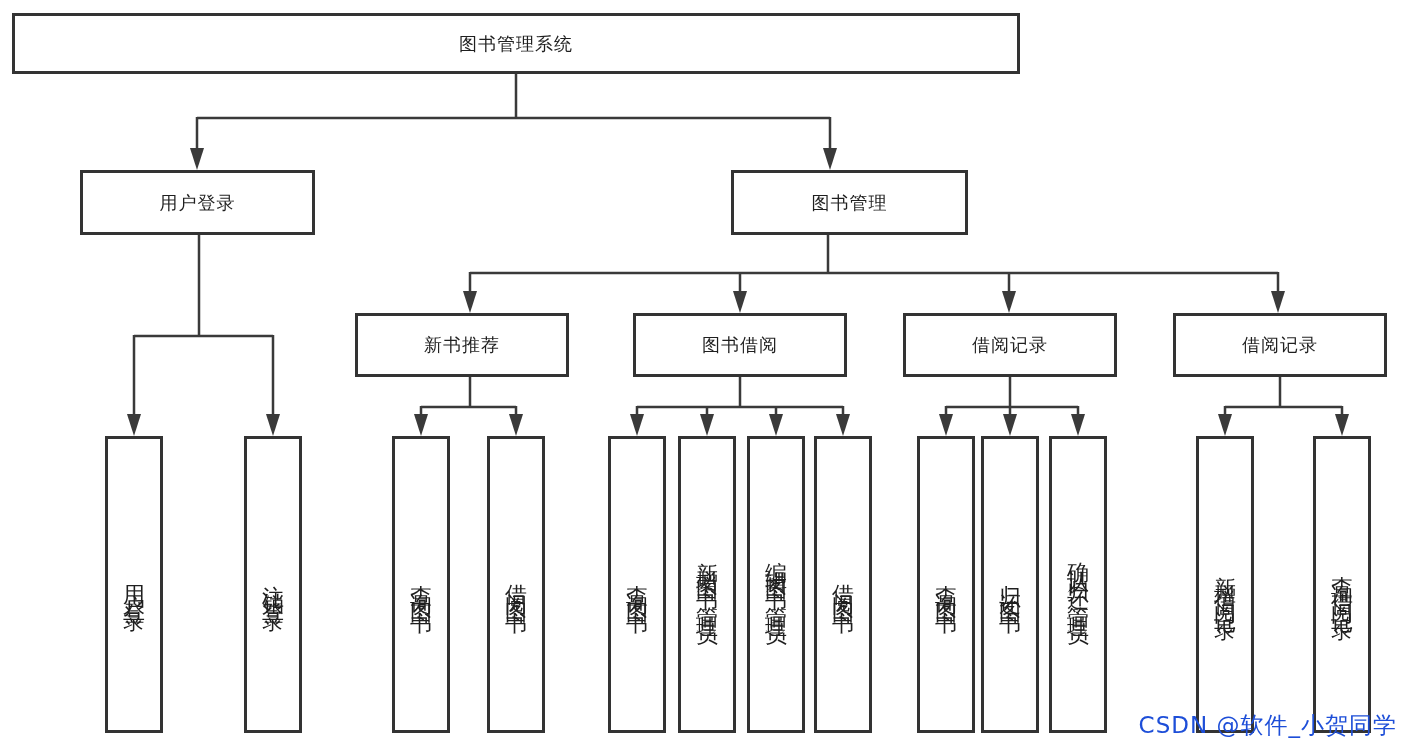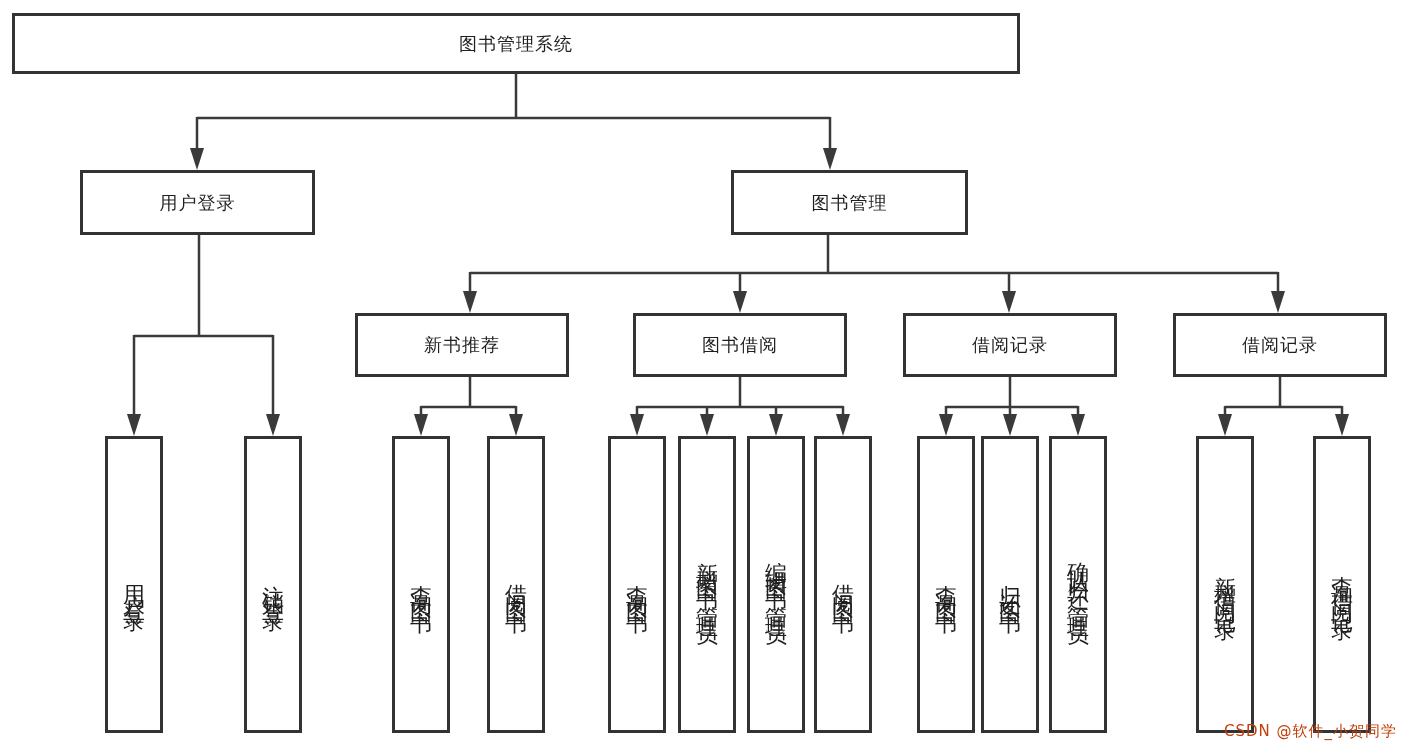--- a/index.html
+++ b/index.html
@@ -41,22 +41,22 @@
     font-size: 22px;
     letter-spacing: 9px;
     line-height: 1;
     color: #1f1f1f;
     white-space: nowrap;
   }
   .watermark {
     position: absolute;
     right: 8px;
     bottom: 6px;
-    font-size: 15px;
-    color: #c2410c;
+    font-size: 23px;
+    color: #1d4ed8;
     letter-spacing: 1px;
     z-index: 5;
     white-space: nowrap;
   }
 </style>
 </head>
 <body>
 
 <div class="canvas">
 

